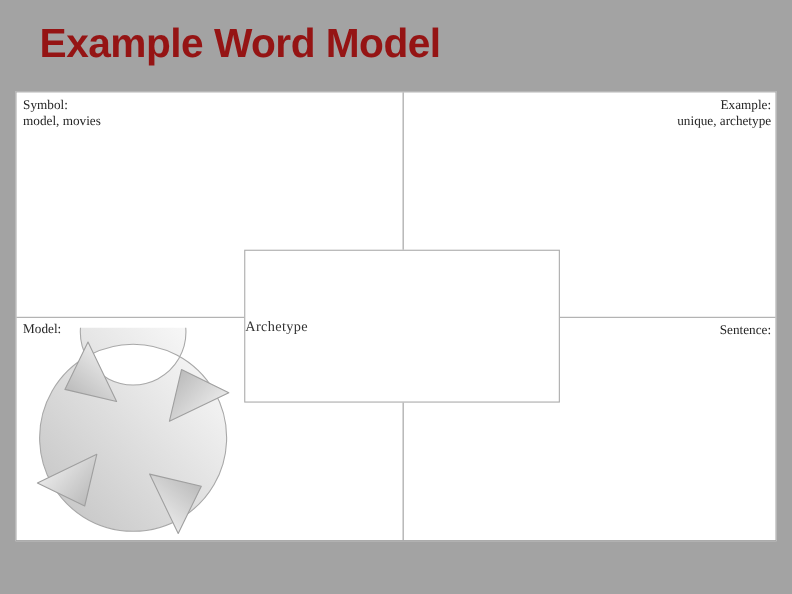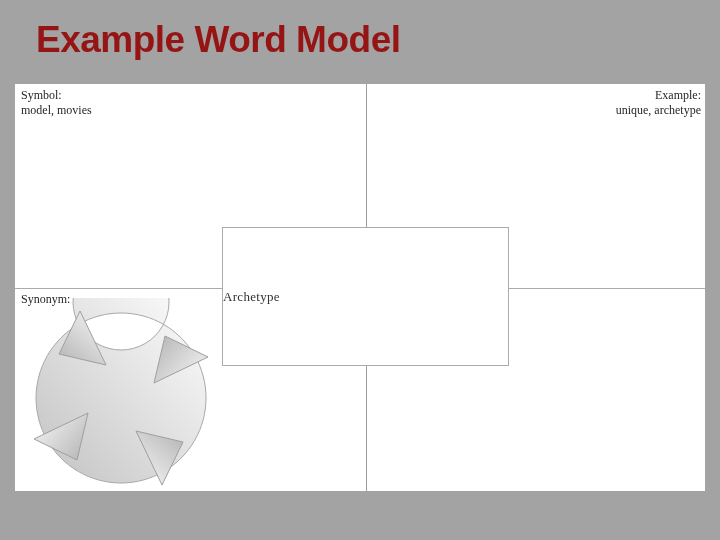--- a/index.html
+++ b/index.html
@@ -48,21 +48,21 @@
       <div>Symbol:</div>
       <div>model, movies</div>
     </div>
 
     <div class="qblock q-antonym">
       <div>Example:</div>
       <div>unique, archetype</div>
     </div>
 
     <div class="qblock q-symbol">
-      <div>Synonym:</div>
+      <div>Model:</div>
     </div>
 
     <svg class="cycle" viewBox="-100 -100 200 200" xmlns="http://www.w3.org/2000/svg" aria-hidden="true">
       <defs>
         <linearGradient id="ringGrad" x1="85%" y1="8%" x2="15%" y2="92%">
           <stop offset="0" stop-color="#fdfdfd"></stop>
           <stop offset="1" stop-color="#c9c9c9"></stop>
         </linearGradient>
         <linearGradient id="headGrad" x1="80%" y1="10%" x2="20%" y2="90%">
           <stop offset="0" stop-color="#efefef"></stop>
@@ -72,20 +72,21 @@
       <path d="M0 -85 A85 85 0 1 0 0.05 -85 Z M0 -48 A48 48 0 1 1 0.05 -48 Z" fill="url(#ringGrad)" fill-rule="evenodd" stroke="#a8a8a8" stroke-width="1"></path>
       <g fill="url(#headGrad)" stroke="#9f9f9f" stroke-width="1" stroke-linejoin="round">
         <path d="M-62 -44 L-41 -87 L-15 -33 Z"></path>
         <path d="M-62 -44 L-41 -87 L-15 -33 Z" transform="rotate(90)"></path>
         <path d="M-62 -44 L-41 -87 L-15 -33 Z" transform="rotate(180)"></path>
         <path d="M-62 -44 L-41 -87 L-15 -33 Z" transform="rotate(270)"></path>
       </g>
     </svg>
 
     <div class="qblock q-sentence">
+      <div>Sentence:</div>
     </div>
 
     <div class="center-box">
       <span class="center-word">Archetype</span>
     </div>
 
   </div>
 </div>
 
 </body></html>

